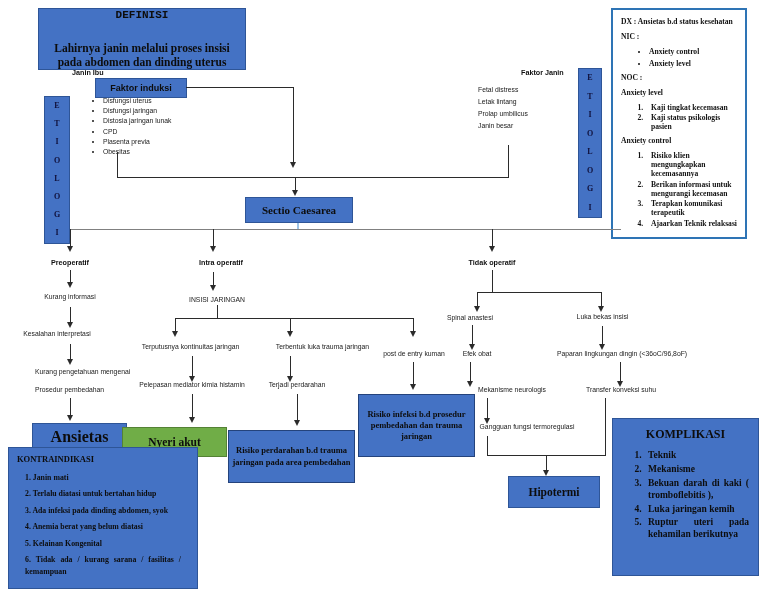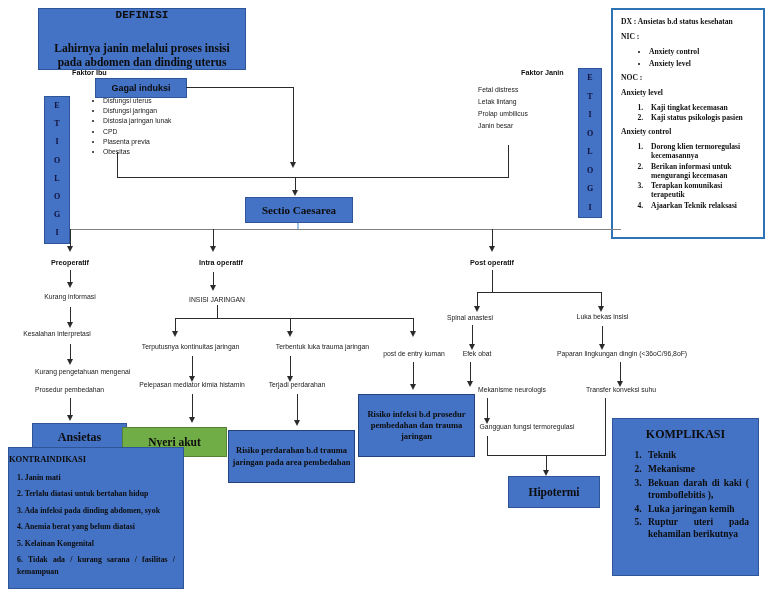--- a/index.html
+++ b/index.html
@@ -16,43 +16,43 @@
         font-family:"Liberation Serif",serif;font-weight:bold;font-size:8px;}
   .etio-l{left:44px;top:96px;width:24px;height:146px;line-height:18.2px;}
   .etio-r{left:578px;top:68px;width:22px;height:148px;line-height:18.5px;}
   .small-bold{font-size:7.2px;font-weight:bold;color:#111;}
   .lbl{position:absolute;font-size:6.8px;color:#1a1a1a;text-align:center;white-space:nowrap;}
   .lbl-left{text-align:left;}
   ul.dots{position:absolute;left:83px;top:98px;width:120px;margin:0;padding:0 0 0 20px;
           font-size:6.8px;color:#1a1a1a;}
   ul.dots li{margin-bottom:3.4px;line-height:1;}
   .janin-list{position:absolute;left:478px;top:84px;width:95px;font-size:6.8px;color:#1a1a1a;line-height:12px;}
-  .dxpanel{position:absolute;left:611px;top:8px;width:154px;height:231px;border:2px solid #2E74B5;
+  .dxpanel{position:absolute;left:611px;top:8px;width:136px;height:231px;border:2px solid #2E74B5;
            background:#fff;box-sizing:border-box;padding:7px 7px 0 8px;
            font-family:"Liberation Serif",serif;font-weight:bold;font-size:7.6px;color:#111;}
   .dxpanel .mb{margin-bottom:6px;}
   .dxpanel ul{margin:0 0 5px 0;padding:0 0 0 28px;}
   .dxpanel ul li{margin-bottom:2.5px;}
   .dxpanel ol{margin:0 0 4px 0;padding:0 0 0 24px;}
   .dxpanel ol li{margin-bottom:1.5px;padding-left:6px;}
   .sectio{left:245px;top:197px;width:108px;height:26px;font-family:"Liberation Serif",serif;
           font-weight:bold;font-size:11px;}
   .phase{position:absolute;font-size:7.2px;font-weight:bold;color:#111;text-align:center;white-space:nowrap;}
   .ansietas{left:32px;top:423px;width:95px;height:28px;font-family:"Liberation Serif",serif;
-            font-weight:bold;font-size:12px;}
+            font-weight:bold;font-size:16px;}
   .nyeri{left:122px;top:427px;width:105px;height:30px;background:#70AD47;border:1px solid #548235;
          font-family:"Liberation Serif",serif;font-weight:bold;font-size:11.5px;}
   .risk{font-family:"Liberation Serif",serif;font-weight:bold;font-size:8.5px;line-height:1.3;
         padding:3px;border:1.5px solid #24437c;}
   .r-perdarahan{left:228px;top:430px;width:127px;height:53px;}
   .r-infeksi{left:358px;top:394px;width:117px;height:63px;}
   .hipotermi{left:508px;top:476px;width:92px;height:32px;font-family:"Liberation Serif",serif;
              font-weight:bold;font-size:11.5px;}
-  .kontra{position:absolute;left:8px;top:447px;width:176px;height:142px;background:#4472C4;
-          border:1px solid #2E5597;box-sizing:border-box;padding:6px 0;color:#0d0d0d;
+  .kontra{position:absolute;left:8px;top:447px;width:190px;height:142px;background:#4472C4;
+          border:1px solid #2E5597;box-sizing:border-box;padding:6px 8px;color:#0d0d0d;
           font-family:"Liberation Serif",serif;font-weight:bold;}
   .kontra .k-title{font-size:8.5px;margin-bottom:5px;}
   .kontra ol{margin:8px;padding:0;list-style:none;counter-reset:k;}
   .kontra ol li{counter-increment:k;font-size:7.8px;margin-bottom:5.2px;text-align:justify;line-height:1.45;}
   .kontra ol li::before{content:counter(k) ". ";}
   .kompli{position:absolute;left:612px;top:418px;width:147px;height:158px;background:#4472C4;
           border:1px solid #2E5597;box-sizing:border-box;padding:8px 9px;color:#0d0d0d;
           font-family:"Liberation Serif",serif;font-weight:bold;}
   .kompli .k-title{font-size:12px;text-align:center;margin-bottom:8px;}
   .kompli ol{margin:0;padding:0 0 0 22px;}
@@ -67,22 +67,22 @@
 <div class="canvas">
 
   <div class="box definisi">
     <div class="def-title">DEFINISI</div>
     <div class="def-body">Lahirnya janin melalui proses insisi pada abdomen dan dinding uterus</div>
   </div>
 
   <div class="abs etio etio-l v-stack">E<br>T<br>I<br>O<br>L<br>O<br>G<br>I</div>
   <div class="abs etio etio-r v-stack">E<br>T<br>I<br>O<br>L<br>O<br>G<br>I</div>
 
-  <div class="abs small-bold" style="left:72px;top:68px;">Faktor Ibu</div>
-  <div class="box gagal">Gagal induksi</div>
+  <div class="abs small-bold" style="left:72px;top:68px;">Janin Ibu</div>
+  <div class="box gagal">Faktor induksi</div>
   <ul class="dots">
     <li>Disfungsi uterus</li>
     <li>Disfungsi jaringan</li>
     <li>Distosia jaringan lunak</li>
     <li>CPD</li>
     <li>Plasenta previa</li>
     <li>Obesitas</li>
   </ul>
 
   <div class="abs small-bold" style="left:521px;top:68px;">Faktor Janin</div>
@@ -101,32 +101,32 @@
       <li>Anxiety level</li>
     </ul>
     <div class="mb">NOC :</div>
     <div class="mb">Anxiety level</div>
     <ol>
       <li>Kaji tingkat kecemasan</li>
       <li>Kaji status psikologis pasien</li>
     </ol>
     <div class="mb" style="margin-top:5px;">Anxiety control</div>
     <ol>
-      <li>Dorong klien termoregulasi kecemasannya</li>
+      <li>Risiko klien mengungkapkan kecemasannya</li>
       <li>Berikan informasi untuk mengurangi kecemasan</li>
       <li>Terapkan komunikasi terapeutik</li>
       <li>Ajaarkan Teknik relaksasi</li>
     </ol>
   </div>
 
   <div class="box sectio">Sectio Caesarea</div>
 
   <div class="phase" style="left:35px;top:258px;width:70px;">Preoperatif</div>
   <div class="phase" style="left:186px;top:258px;width:70px;">Intra operatif</div>
-  <div class="phase" style="left:457px;top:258px;width:70px;">Post operatif</div>
+  <div class="phase" style="left:457px;top:258px;width:70px;">Tidak operatif</div>
 
   <div class="lbl" style="left:20px;top:293px;width:100px;">Kurang informasi</div>
   <div class="lbl" style="left:7px;top:330px;width:100px;">Kesalahan interpretasi</div>
   <div class="lbl lbl-left" style="left:35px;top:368px;width:120px;">Kurang pengetahuan mengenai</div>
   <div class="lbl lbl-left" style="left:35px;top:386px;width:120px;">Prosedur pembedahan</div>
   <div class="lbl" style="left:167px;top:296px;width:100px;">INSISI JARINGAN</div>
   <div class="lbl" style="left:134px;top:343px;width:113px;">Terputusnya kontinuitas jaringan</div>
   <div class="lbl" style="left:132px;top:381px;width:120px;">Pelepasan mediator kimia histamin</div>
   <div class="lbl" style="left:265px;top:343px;width:115px;">Terbentuk luka trauma jaringan</div>
   <div class="lbl" style="left:262px;top:381px;width:70px;">Terjadi perdarahan</div>

